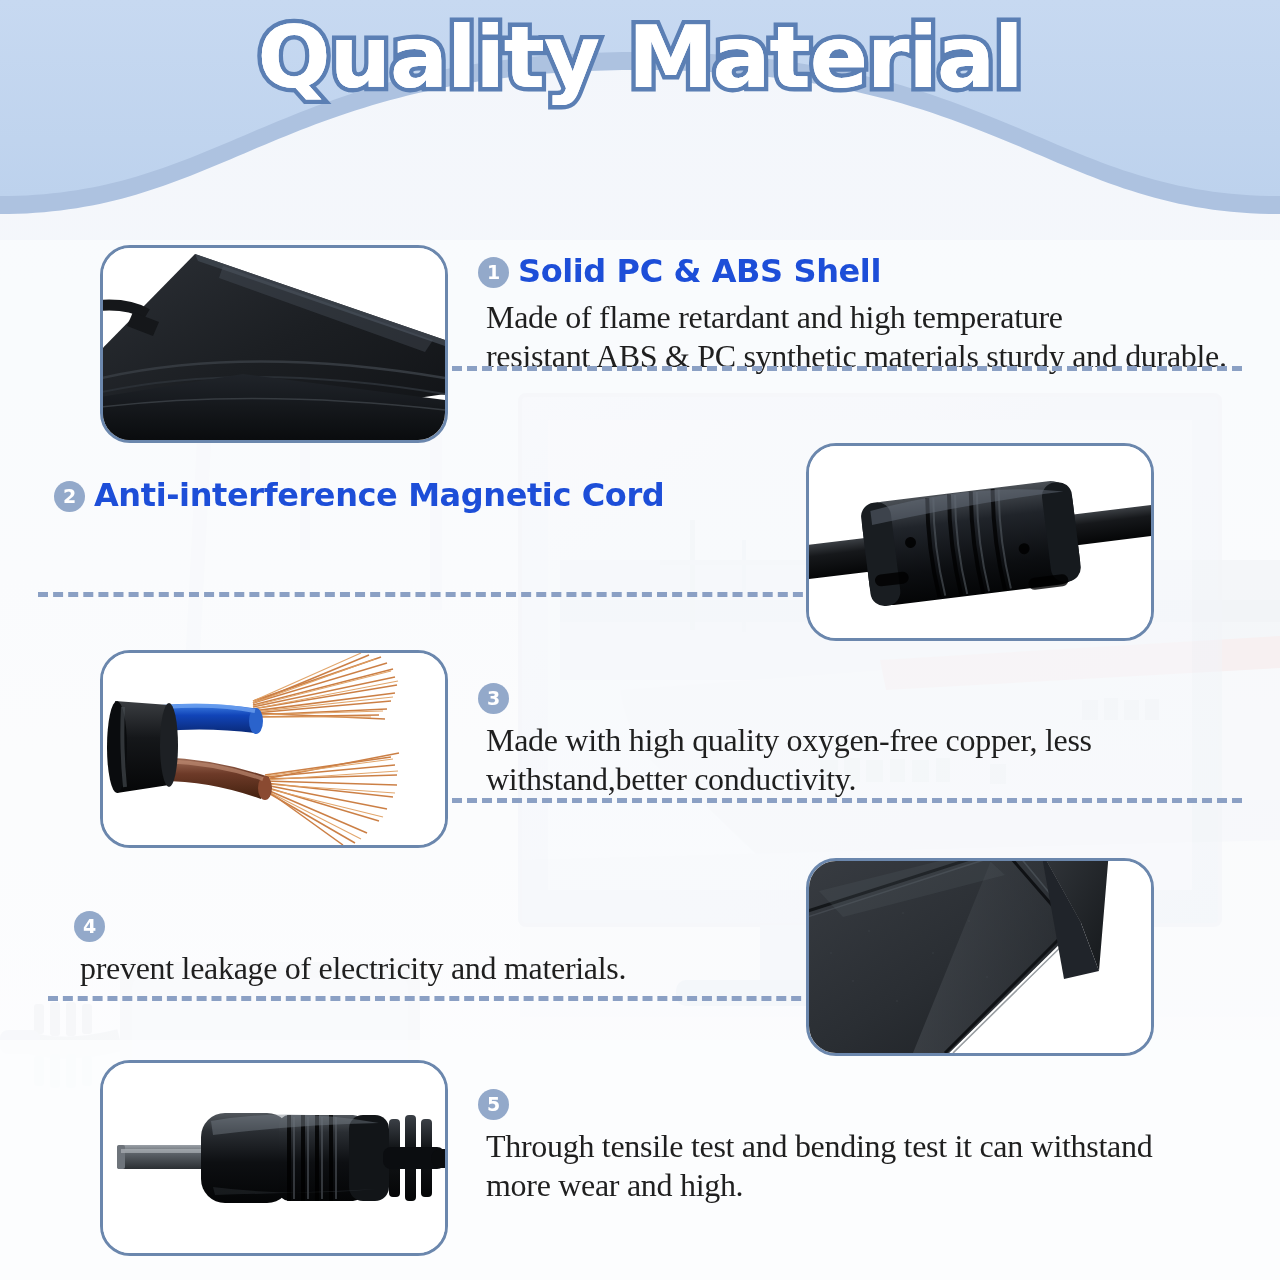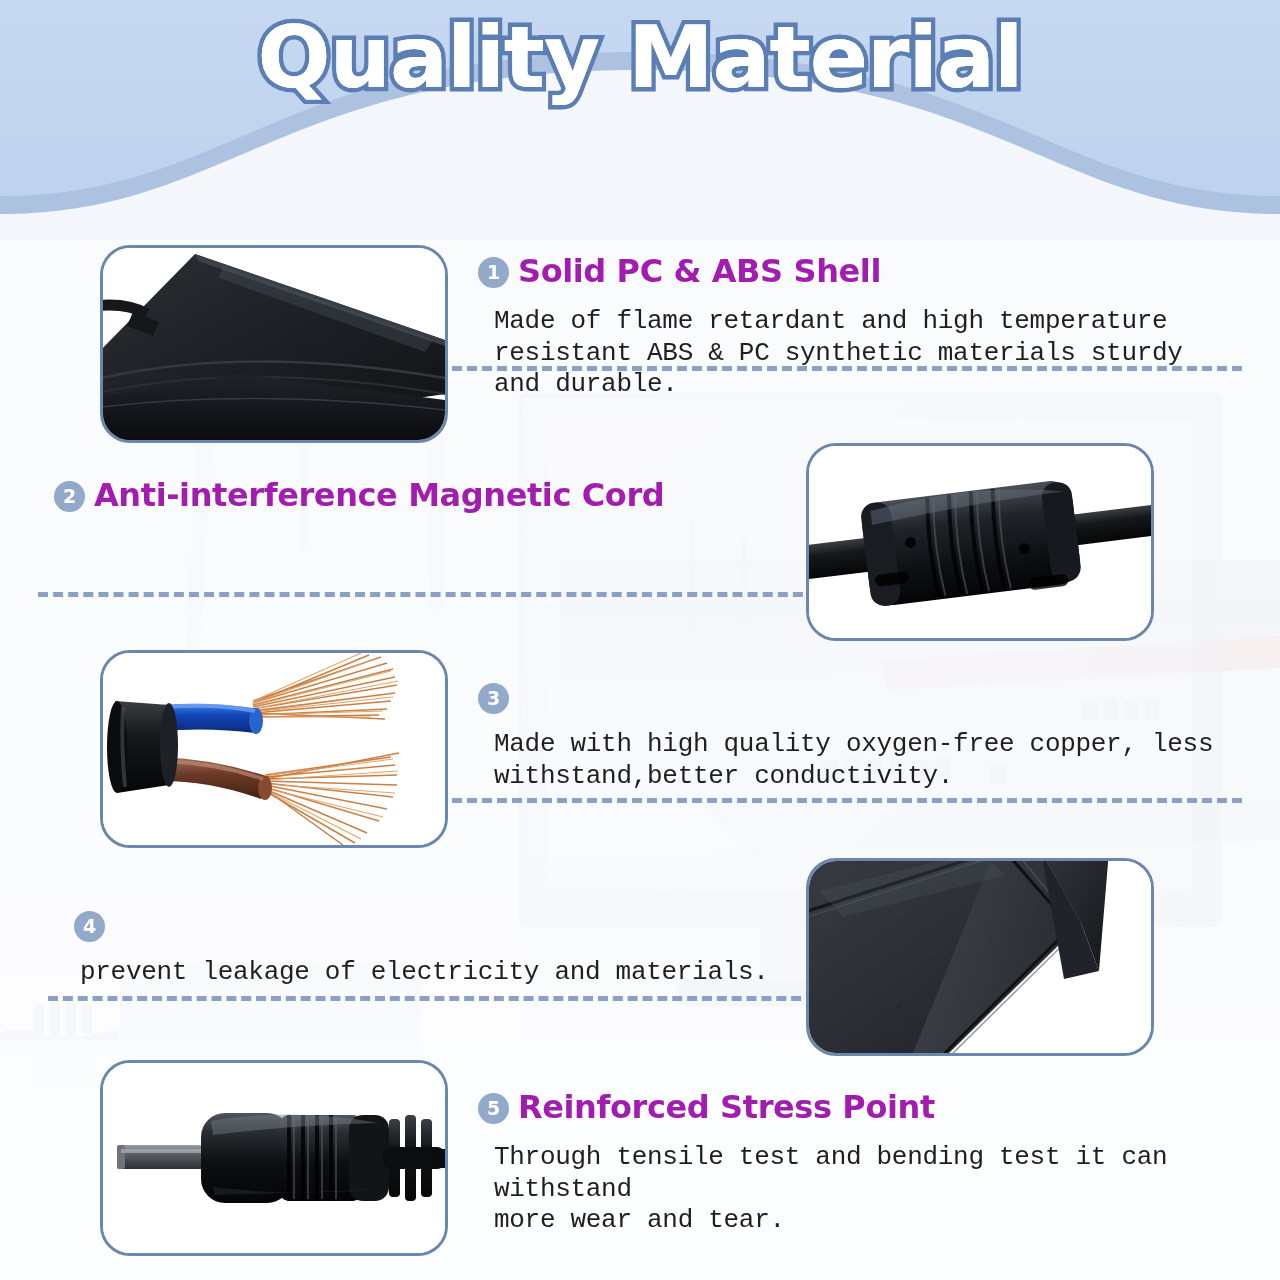--- a/index.html
+++ b/index.html
@@ -109,31 +109,31 @@
     line-height: 31px;
     text-align: center;
     box-sizing: border-box;
     position: relative;
     top: 1px;
   }
   .f-title {
     font-family: "DejaVu Sans", sans-serif;
     font-size: 32px;
     font-weight: bold;
-    color: #a21caf;
+    color: #1d4ed8;
     letter-spacing: -0.4px;
     white-space: nowrap;
   }
   .f-desc {
-    font-family: Liberation Mono, monospace;
-    font-size: 26px;
+    font-family: Liberation Serif, serif;
+    font-size: 32px;
     line-height: 1.22;
     color: #1f1f1f;
     letter-spacing: -0.3px;
-    margin: 16px;
+    margin: 8px;
     white-space: pre-line;
   }
   .divider {
     position: absolute;
     height: 0;
     border-top: 5px dashed #8ba0c4;
     z-index: 6;
   }
 </style>
 </head>
@@ -533,19 +533,18 @@
 
       <rect x="328" y="86" width="24" height="19" rx="9" fill="#0a0c0e"></rect>
 
       <path d="M108 58 Q190 44 276 60 Q190 62 110 72 Z" fill="#767f88" opacity="0.45"></path>
       <path d="M110 124 Q190 134 274 126 Q190 130 112 132 Z" fill="#3a4045" opacity="0.35"></path>
     </svg>
   </div>
   <div class="text-block" style="left:478px; top:1088px; width:778px;">
     <div class="f-head">
       <div class="badge">5</div>
-      <div class="f-title">Reinforced Stress Point</div>
     </div>
     <p class="f-desc">Through tensile test and bending test it can withstand
-more wear and tear.</p>
+more wear and high.</p>
   </div>
 
 </div>
 
 </body></html>

